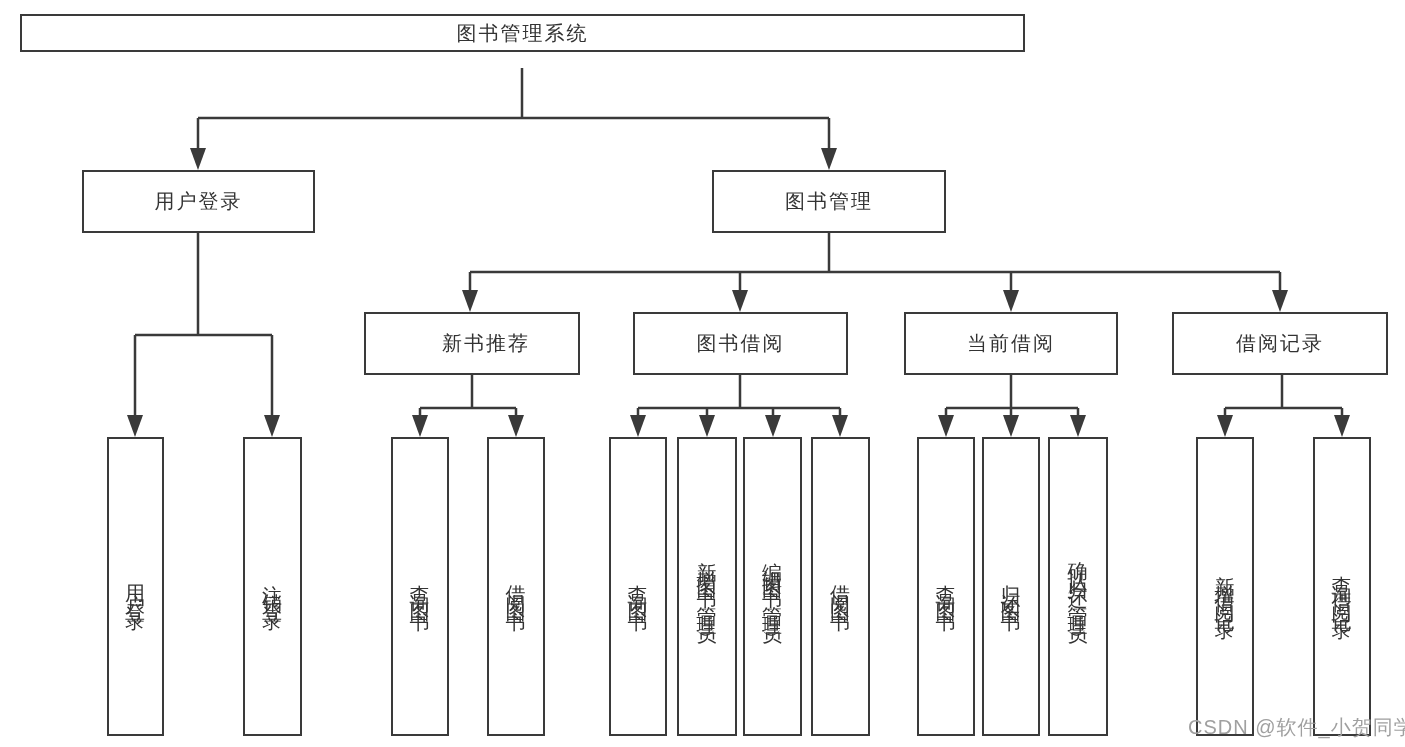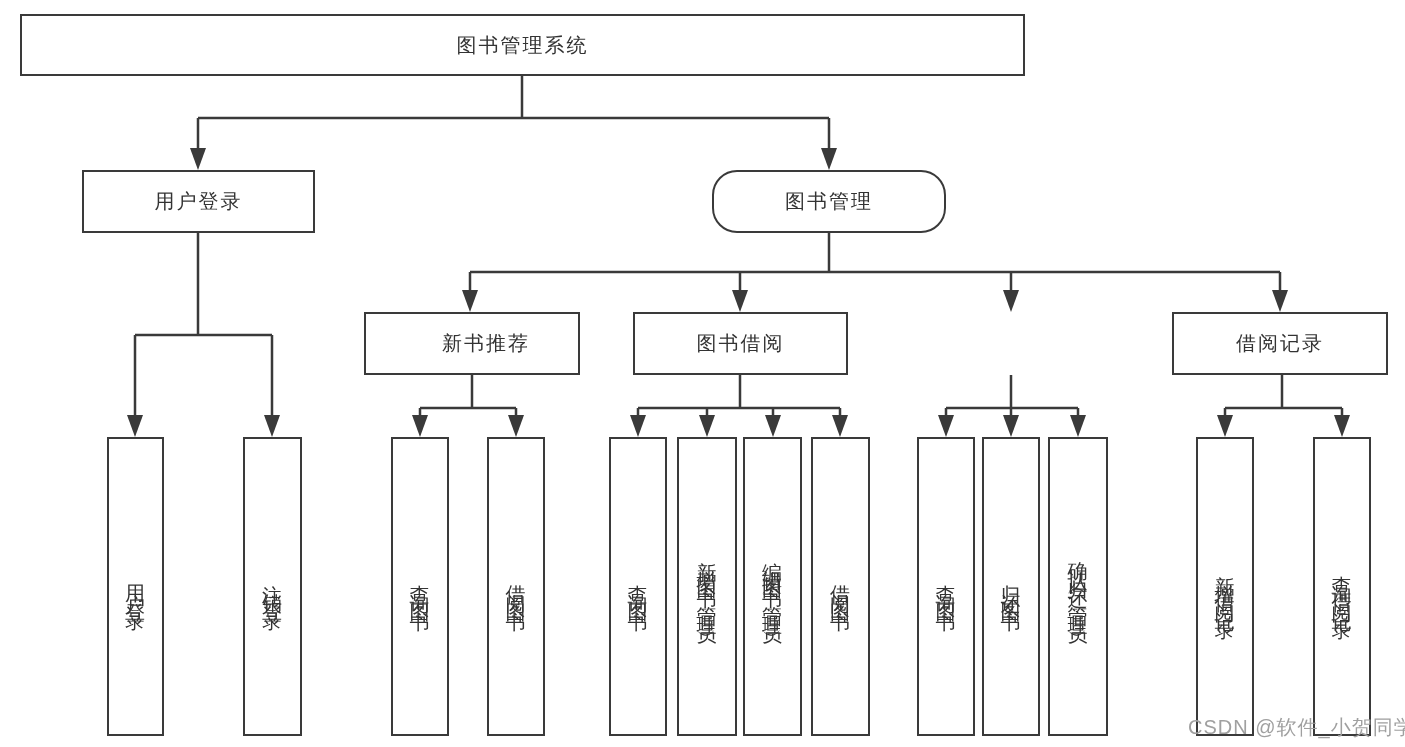--- a/index.html
+++ b/index.html
@@ -104,36 +104,39 @@
     <path d="M1011,375 V408 M946,408 H1078 M946,408 V417 M1011,408 V417 M1078,408 V417"></path>
     <polygon points="938,415 954,415 946,437"></polygon>
     <polygon points="1003,415 1019,415 1011,437"></polygon>
     <polygon points="1070,415 1086,415 1078,437"></polygon>
 
     <path d="M1282,375 V408 M1225,408 H1342 M1225,408 V417 M1342,408 V417"></path>
     <polygon points="1217,415 1233,415 1225,437"></polygon>
     <polygon points="1334,415 1350,415 1342,437"></polygon>
   </svg>
 
-  <div class="node" style="left:20px; top:14px; width:1005px; height:62px;align-items:center;">
+  <div class="node" style="left:20px; top:14px; width:1005px; height:38px;align-items:center;">
     <span class="hlabel">图书管理系统</span>
   </div>
 
   <div class="node" style="left:82px; top:170px; width:233px; height:63px;">
     <span class="hlabel">用户登录</span>
   </div>
-  <div class="node" style="left:712px; top:170px; width:234px; height:63px;border-radius:25px;">
+  <div class="node" style="left:712px; top:170px; width:234px; height:63px;">
     <span class="hlabel">图书管理</span>
   </div>
 
   <div class="node" style="left:364px; top:312px; width:216px; height:63px;padding-left:28px;">
     <span class="hlabel">新书推荐</span>
   </div>
   <div class="node" style="left:633px; top:312px; width:215px; height:63px;">
     <span class="hlabel">图书借阅</span>
+  </div>
+  <div class="node" style="left:904px; top:312px; width:214px; height:63px;">
+    <span class="hlabel">当前借阅</span>
   </div>
   <div class="node" style="left:1172px; top:312px; width:216px; height:63px;font-family:Liberation Serif, serif;">
     <span class="hlabel">借阅记录</span>
   </div>
 
   <div class="node vnode" style="left:107px; width:57px;">
     <span class="vlabel">用户登录</span>
   </div>
   <div class="node vnode" style="left:243px; width:59px;">
     <span class="vlabel">注销登录</span>

